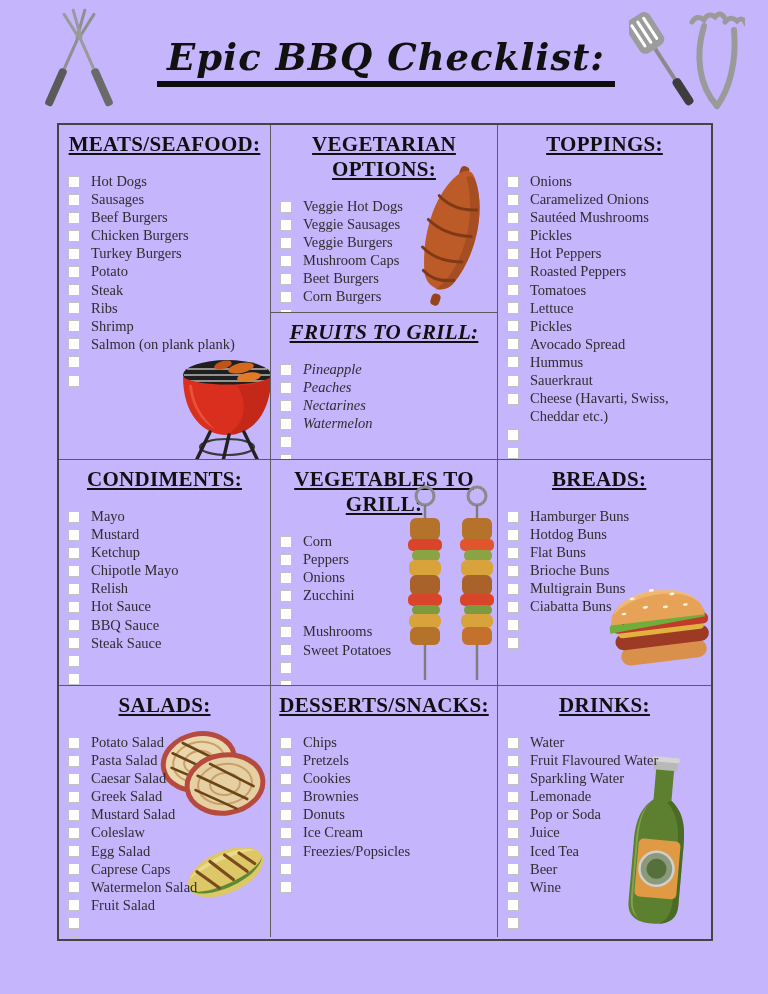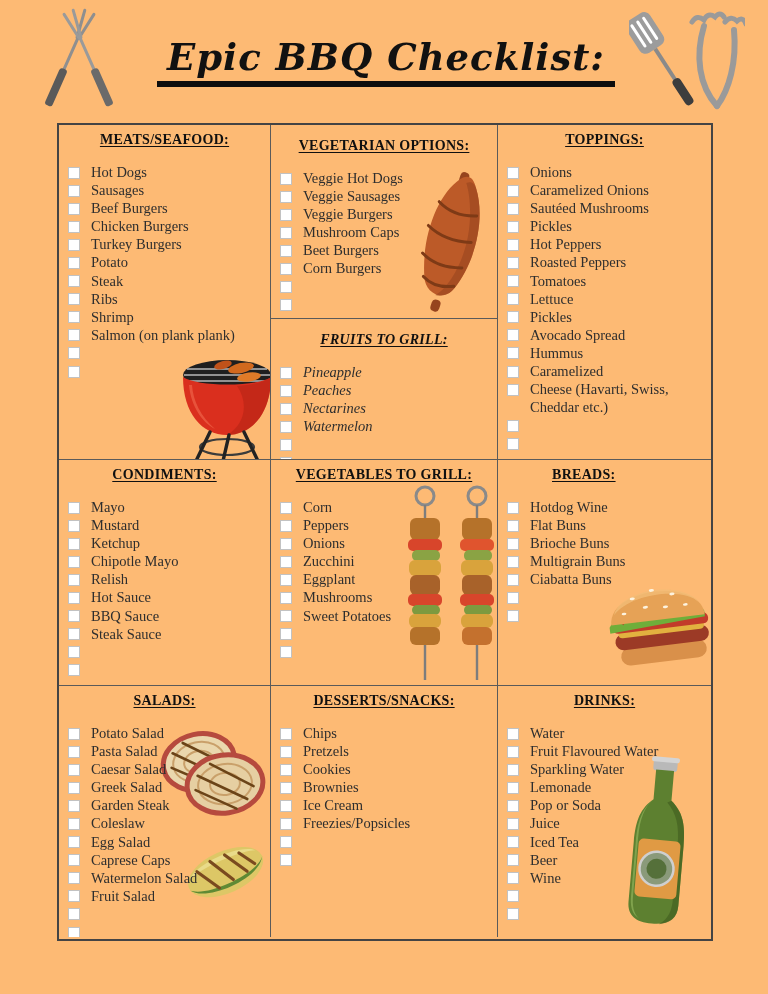--- a/index.html
+++ b/index.html
@@ -1,19 +1,19 @@
 <!DOCTYPE html>
 <html><head>
 <meta charset="utf-8">
 <style>
   html,body{margin:0;padding:0;background:#ffffff;}
   .page{
     position:relative;
     width:768px;height:994px;
-    background:#fdba74;
+    background:#c4b5fd;
     font-family:"Liberation Serif","DejaVu Serif",serif;
     color:#2e2e2e;
     overflow:hidden;
   }
   
   .title-band{
     height:122px;
     display:flex;align-items:center;justify-content:center;
     gap:14px;
   }
@@ -46,27 +46,27 @@
     border-right:1.5px solid #5a5a5a;
     border-bottom:1.5px solid #5a5a5a;
     padding:3px 8px 0 8px;
     overflow:hidden;
   }
   .cell.no-r{border-right:none;}
   .cell.no-b{border-bottom:none;}
   .stack{display:flex;flex-direction:column;padding:0;}
   .subcell{
     position:relative;box-sizing:border-box;
-    padding:3px 8px 8px 8px;overflow:hidden;margin-top:6px;
+    padding:3px 8px 8px 8px;overflow:hidden;
   }
   .subcell.top{height:188px;border-bottom:1.5px solid #5a5a5a;}
   .subcell.bottom{flex:1;font-style:italic;}
   .hdr{
     font-weight:bold;
-    font-size:14px;
+    font-size:21px;
     letter-spacing:.3px;
     color:#101010;
     text-align:center;
     text-decoration:underline;
     text-underline-offset:2px;
     margin:4px 0 15px 0;
   }
   .align-left .hdr{text-align:left;padding-left:2px;margin-left:44px;}
   .list{position:relative;z-index:2;}
   .item{
@@ -341,21 +341,21 @@
           <div class="item">
             <span class="box"></span>
             <span class="label">Avocado Spread</span>
           </div>
           <div class="item">
             <span class="box"></span>
             <span class="label">Hummus</span>
           </div>
           <div class="item">
             <span class="box"></span>
-            <span class="label">Caramelized</span>
+            <span class="label">Sauerkraut</span>
           </div>
           <div class="item">
             <span class="box"></span>
             <span class="label">Cheese (Havarti, Swiss, Cheddar etc.)</span>
           </div>
           <div class="item">
             <span class="box"></span>
             <span class="label"></span>
           </div>
           <div class="item">
@@ -425,21 +425,20 @@
           <div class="item">
             <span class="box"></span>
             <span class="label">Onions</span>
           </div>
           <div class="item">
             <span class="box"></span>
             <span class="label">Zucchini</span>
           </div>
           <div class="item">
             <span class="box"></span>
-            <span class="label">Eggplant</span>
           </div>
           <div class="item">
             <span class="box"></span>
             <span class="label">Mushrooms</span>
           </div>
           <div class="item">
             <span class="box"></span>
             <span class="label">Sweet Potatoes</span>
           </div>
           <div class="item">
@@ -479,21 +478,25 @@
           <rect x="7" y="143" width="30" height="18" rx="6" fill="#c4712e"></rect>
         </g>
       </svg>
     </div>
 
     <div class="cell no-r align-left">
       <div class="hdr">BREADS:</div>
       <div class="list">
           <div class="item">
             <span class="box"></span>
-            <span class="label">Hotdog Wine</span>
+            <span class="label">Hamburger Buns</span>
+          </div>
+          <div class="item">
+            <span class="box"></span>
+            <span class="label">Hotdog Buns</span>
           </div>
           <div class="item">
             <span class="box"></span>
             <span class="label">Flat Buns</span>
           </div>
           <div class="item">
             <span class="box"></span>
             <span class="label">Brioche Buns</span>
           </div>
           <div class="item">
@@ -549,21 +552,21 @@
           <div class="item">
             <span class="box"></span>
             <span class="label">Caesar Salad</span>
           </div>
           <div class="item">
             <span class="box"></span>
             <span class="label">Greek Salad</span>
           </div>
           <div class="item">
             <span class="box"></span>
-            <span class="label">Garden Steak</span>
+            <span class="label">Mustard Salad</span>
           </div>
           <div class="item">
             <span class="box"></span>
             <span class="label">Coleslaw</span>
           </div>
           <div class="item">
             <span class="box"></span>
             <span class="label">Egg Salad</span>
           </div>
           <div class="item">
@@ -638,20 +641,24 @@
           <div class="item">
             <span class="box"></span>
             <span class="label">Cookies</span>
           </div>
           <div class="item">
             <span class="box"></span>
             <span class="label">Brownies</span>
           </div>
           <div class="item">
             <span class="box"></span>
+            <span class="label">Donuts</span>
+          </div>
+          <div class="item">
+            <span class="box"></span>
             <span class="label">Ice Cream</span>
           </div>
           <div class="item">
             <span class="box"></span>
             <span class="label">Freezies/Popsicles</span>
           </div>
           <div class="item">
             <span class="box"></span>
             <span class="label"></span>
           </div>

